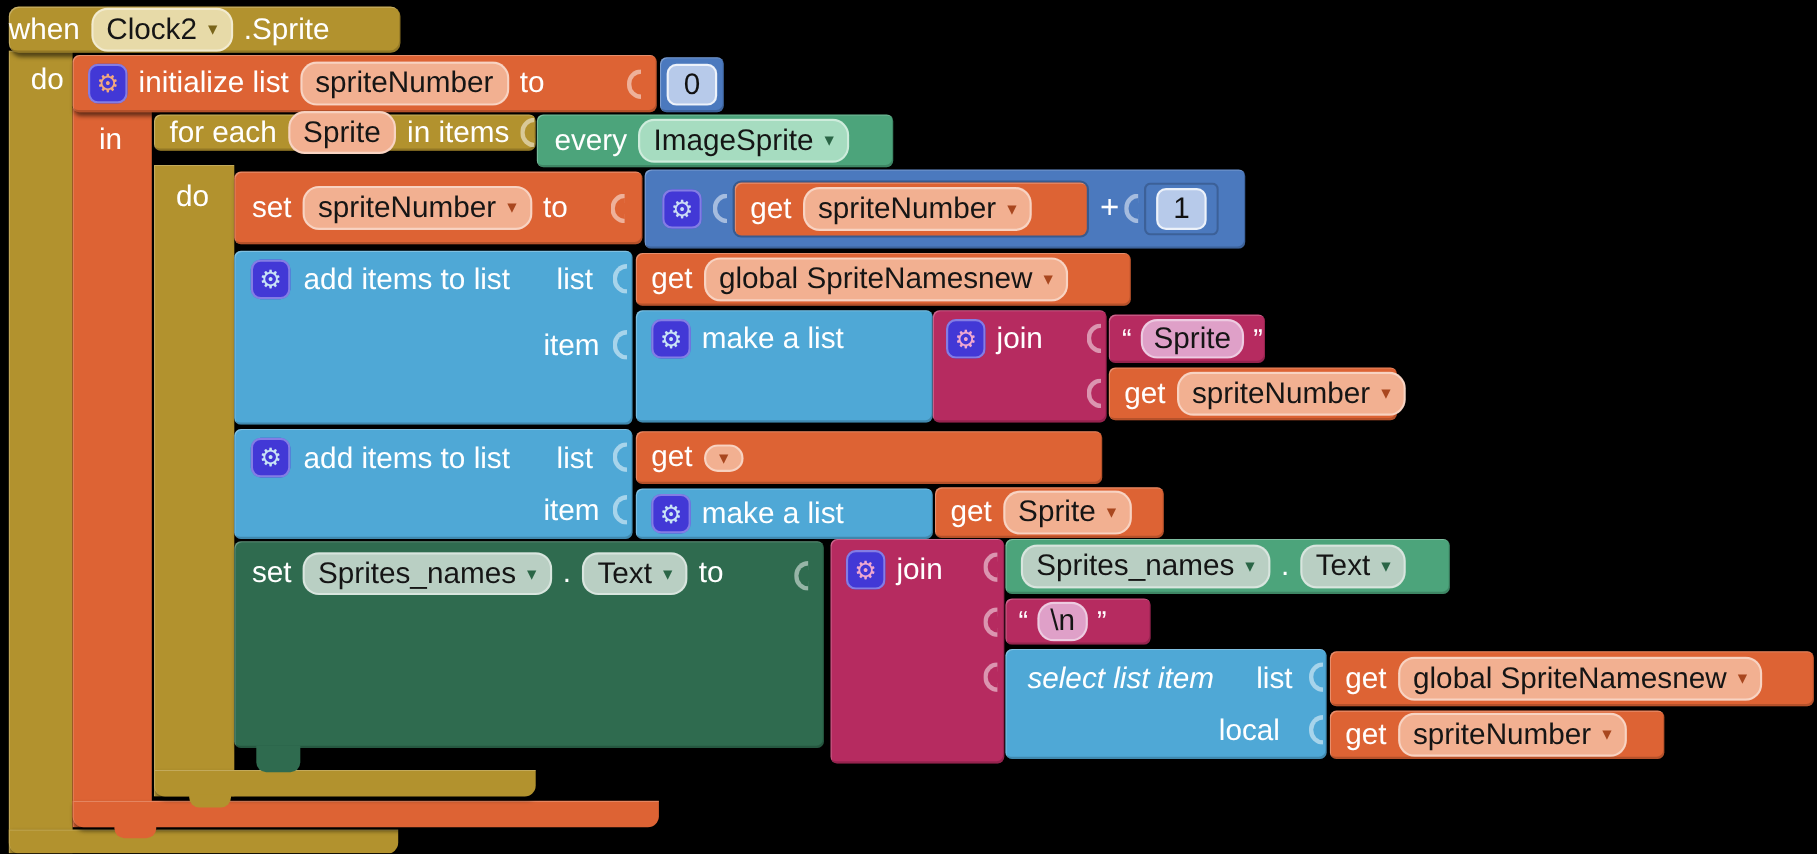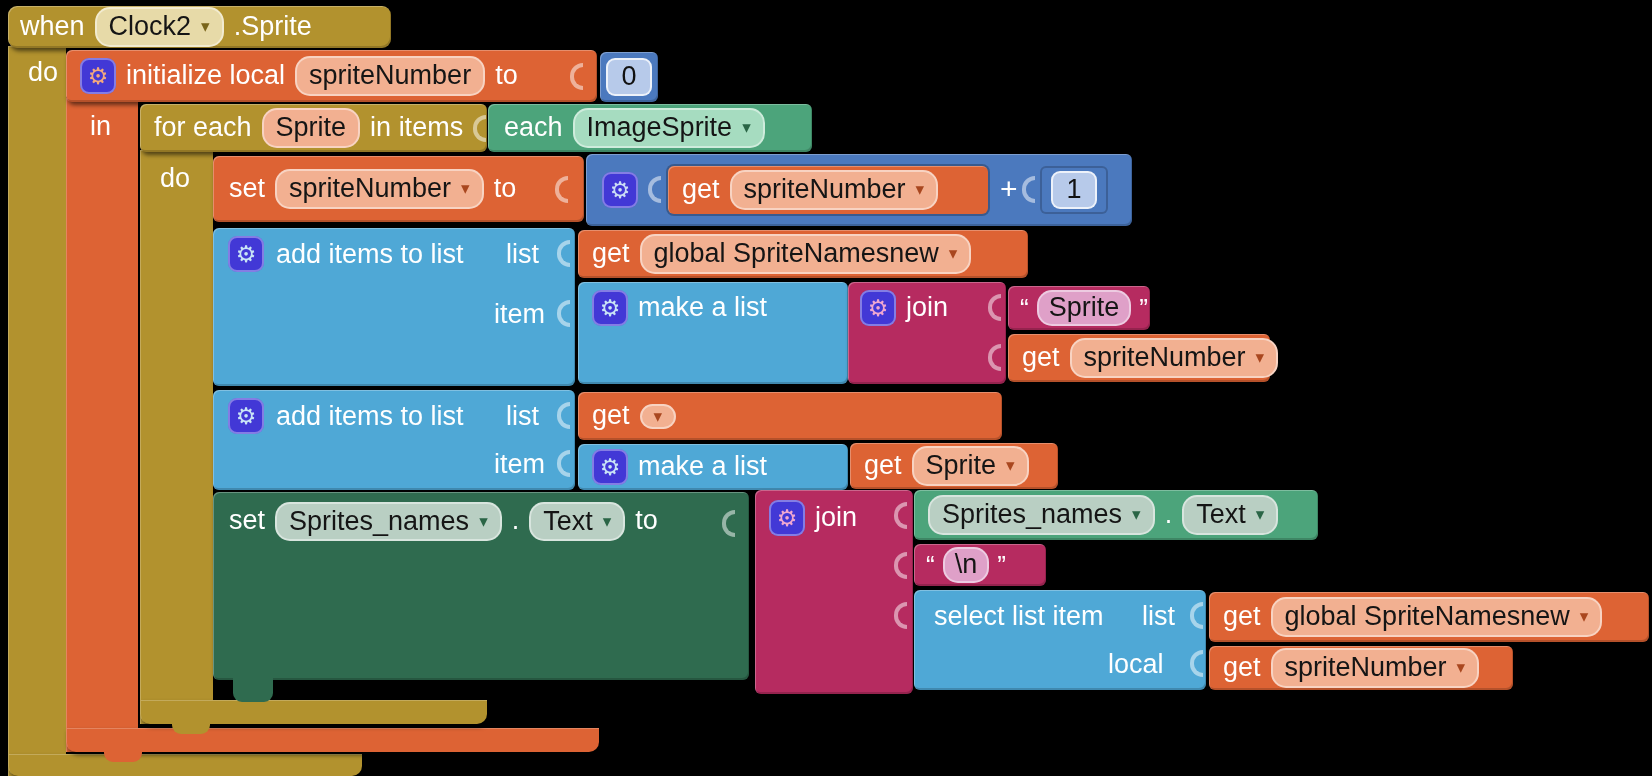--- a/index.html
+++ b/index.html
@@ -36,54 +36,54 @@
 
   <div class="wall" style="left:66px;top:98px;width:72px;height:654px;background:var(--orange);"></div>
   <div class="bar" style="left:66px;top:728px;width:533px;height:24px;background:var(--orange);"></div>
 
   <div class="wall" style="left:140px;top:150px;width:73px;height:574px;background:var(--gold);"></div>
   <div class="bar" style="left:140px;top:700px;width:347px;height:24px;background:var(--gold);"></div>
 
   <div class="tab" style="left:172px;top:722px;width:38px;height:12px;background:var(--gold);"></div>
   <div class="tab" style="left:104px;top:750px;width:38px;height:12px;background:var(--orange);"></div>
 
-  <div class="blk" style="left:8px;top:6px;width:383px;height:42px;background:var(--gold);border-radius:9px;padding:0 12px;">
+  <div class="blk" style="left:8px;top:6px;width:356px;height:42px;background:var(--gold);border-radius:9px;padding:0 0;">
     <span class="lbl">when</span>
     <span class="fld" style="background:var(--goldField);">
       <span>Clock2</span>
       <span class="arr" style="color:#7A651B;">▾</span>
     </span>
     <span class="lbl">.Sprite</span>
   </div>
   <span class="abs lbl" style="left:28px;top:58px;">do</span>
 
   <div class="blk" style="left:66px;top:50px;width:531px;height:52px;background:var(--orange);padding:0 14px;">
     <span class="gear g-orange">⚙</span>
-    <span class="lbl">initialize local</span>
+    <span class="lbl">initialize list</span>
     <span class="fld" style="background:var(--orangeField);">
       <span>spriteNumber</span>
     </span>
     <span class="lbl">to</span>
     <span class="sock" style="margin-left:auto;"></span>
   </div>
   <div class="blk" style="left:600px;top:52px;width:58px;height:50px;background:var(--math);justify-content:center;padding:0;">
     <span class="numfld">0</span>
   </div>
   <span class="abs lbl" style="left:90px;top:112px;">in</span>
 
-  <div class="blk" style="left:140px;top:104px;width:347px;height:48px;background:var(--gold);padding:0 14px;">
+  <div class="blk" style="left:140px;top:104px;width:347px;height:33px;background:var(--gold);padding:0 14px;">
     <span class="lbl">for each</span>
     <span class="fld" style="background:var(--orangeField);">
       <span>Sprite</span>
     </span>
     <span class="lbl">in items</span>
     <span class="sock" style="margin-left:auto;"></span>
   </div>
   <div class="blk" style="left:488px;top:104px;width:324px;height:48px;background:var(--getGreen);padding:0 16px;">
-    <span class="lbl">each</span>
+    <span class="lbl">every</span>
     <span class="fld" style="background:var(--everyField);">
       <span>ImageSprite</span>
       <span class="arr" style="color:#2A6546;">▾</span>
     </span>
   </div>
   <span class="abs lbl" style="left:160px;top:164px;">do</span>
 
   <div class="blk" style="left:213px;top:156px;width:371px;height:66px;background:var(--orange);padding:0 16px;">
     <span class="lbl">set</span>
     <span class="fld" style="background:var(--orangeField);">
@@ -215,21 +215,21 @@
 
   <div class="blk" style="left:914px;top:544px;width:132px;height:42px;background:var(--magenta);padding:0 12px;gap:8px;">
     <span class="quote">“</span>
     <span class="fld" style="background:var(--pinkField);padding:0 10px;">
       <span>\n</span>
     </span>
     <span class="quote">”</span>
   </div>
 
   <div class="blk" style="left:914px;top:590px;width:292px;height:100px;background:var(--lists);"></div>
-  <span class="abs lbl" style="left:934px;top:602px;">select list item</span>
+  <span class="abs lbl" style="left:934px;top:602px;font-style:italic;">select list item</span>
   <span class="abs lbl" style="left:1142px;top:602px;">list</span>
   <span class="abs sock" style="left:1190px;top:602px;"></span>
   <span class="abs lbl" style="left:1108px;top:650px;">local</span>
   <span class="abs sock" style="left:1190px;top:650px;"></span>
 
   <div class="blk" style="left:1209px;top:592px;width:440px;height:50px;background:var(--orange);padding:0 14px;">
     <span class="lbl">get</span>
     <span class="fld" style="background:var(--orangeField);">
       <span>global SpriteNamesnew</span>
       <span class="arr" style="color:#A9471F;">▾</span>

